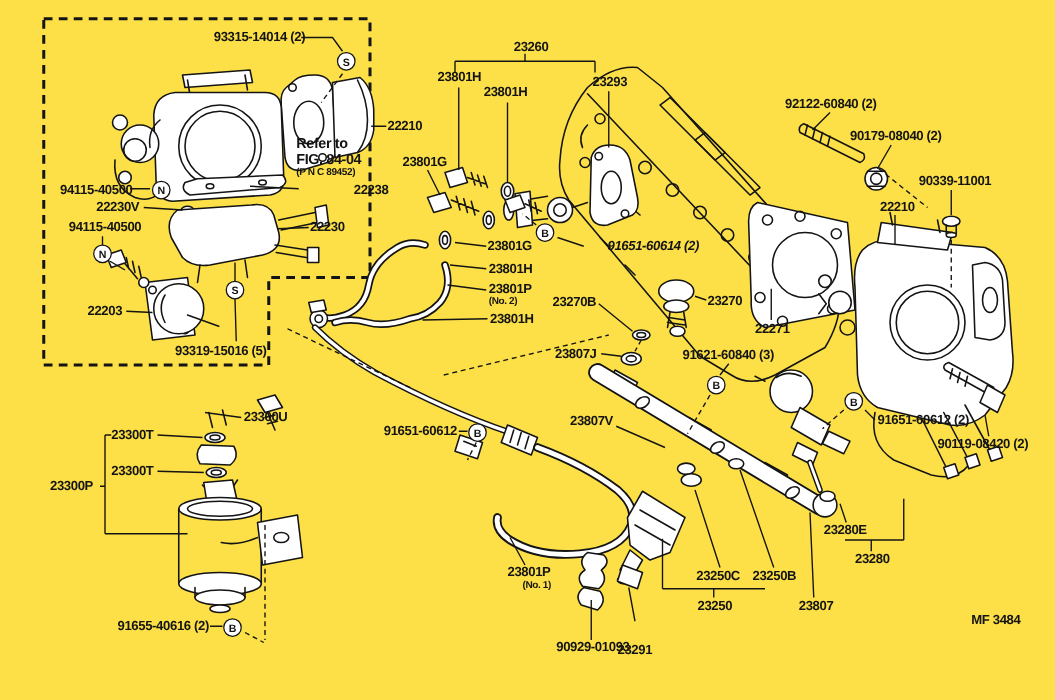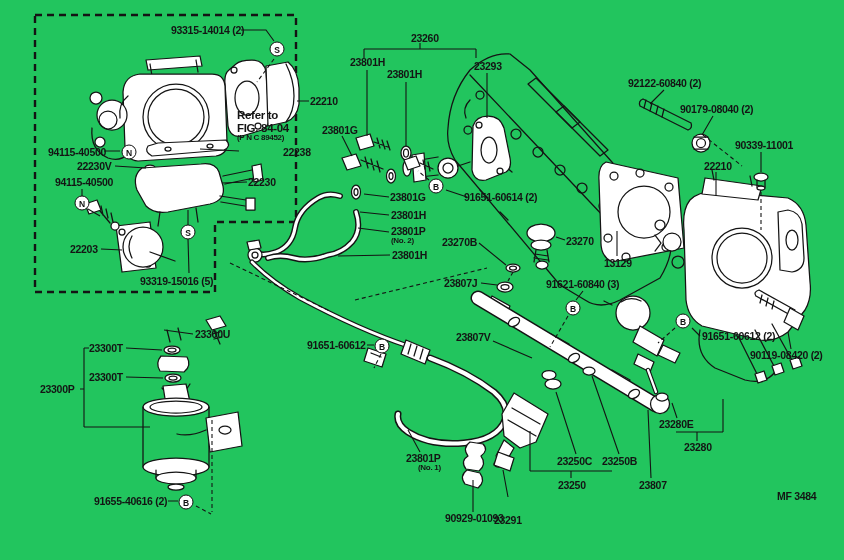--- a/index.html
+++ b/index.html
@@ -1,16 +1,16 @@
 <!DOCTYPE html>
 <html><head>
 <meta charset="utf-8">
 <style>
   html,body{margin:0;padding:0;background:#fff;}
-  #stage{position:relative;width:844px;height:560px;background:#22c55e;overflow:hidden;
+  #stage{position:relative;width:844px;height:560px;background:#fde047;overflow:hidden;
          font-family:"Liberation Sans",sans-serif;}
   #stage svg{position:absolute;left:0;top:0;}
   .part-label{position:absolute;font-weight:700;font-size:10.5px;line-height:1.05;
               color:#121212;white-space:nowrap;letter-spacing:-0.3px;}
   .marker{position:absolute;width:13px;height:13px;border:1.6px solid #121212;border-radius:50%;
           background:#fff;display:flex;align-items:center;justify-content:center;
           font-weight:700;font-size:8.5px;color:#121212;transform:translate(-50%,-50%);}
   .lead{stroke:#141414;stroke-width:1.1;fill:none;}
   .leadd{stroke:#141414;stroke-width:1.1;fill:none;stroke-dasharray:4 3;}
   .box{stroke:#141414;stroke-width:2.4;fill:none;stroke-dasharray:7 5;}
@@ -283,28 +283,28 @@
       <div class="part-label" style="left: 411px; top: 33px; color: rgb(20, 20, 20);">23260</div>
       <div class="part-label" style="left: 350px; top: 57px; color: rgb(20, 20, 20);">23801H</div>
       <div class="part-label" style="left: 387px; top: 69px; color: rgb(20, 20, 20);">23801H</div>
       <div class="part-label" style="left: 474px; top: 61px; color: rgb(20, 20, 20);">23293</div>
       <div class="part-label" style="left: 322px; top: 125px; color: rgb(20, 20, 20);">23801G</div>
       <div class="part-label" style="left: 628px; top: 78px; color: rgb(20, 20, 20);">92122-60840 (2)</div>
       <div class="part-label" style="left: 680px; top: 104px; color: rgb(20, 20, 20);">90179-08040 (2)</div>
       <div class="part-label" style="left: 735px; top: 140px; color: rgb(20, 20, 20);">90339-11001</div>
       <div class="part-label" style="left: 704px; top: 161px; color: rgb(20, 20, 20);">22210</div>
       <div class="part-label" style="left: 390px; top: 192px; color: rgb(20, 20, 20);">23801G</div>
-      <div class="part-label" style="left: 464px; top: 192px; color: rgb(20, 20, 20);">91651-60614 (2)</div>
+      <div class="part-label" style="left: 486px; top: 192px; color: rgb(20, 20, 20); font-style: italic;">91651-60614 (2)</div>
       <div class="part-label" style="left: 391px; top: 210px; color: rgb(20, 20, 20);">23801H</div>
       <div class="part-label" style="left: 391px; top: 226px; color: rgb(20, 20, 20);">23801P</div>
       <div class="part-label" style="left: 391px; top: 237px; font-size: 8px; color: rgb(20, 20, 20);">(No. 2)</div>
       <div class="part-label" style="left: 392px; top: 250px; color: rgb(20, 20, 20);">23801H</div>
       <div class="part-label" style="left: 442px; top: 237px; color: rgb(20, 20, 20);">23270B</div>
       <div class="part-label" style="left: 566px; top: 236px; color: rgb(20, 20, 20);">23270</div>
-      <div class="part-label" style="left: 604px; top: 258px; color: rgb(20, 20, 20);">13129</div>
+      <div class="part-label" style="left: 604px; top: 258px; color: rgb(20, 20, 20);">22271</div>
       <div class="part-label" style="left: 444px; top: 278px; color: rgb(20, 20, 20);">23807J</div>
       <div class="part-label" style="left: 546px; top: 279px; color: rgb(20, 20, 20);">91621-60840 (3)</div>
       <div class="part-label" style="left: 307px; top: 340px; color: rgb(20, 20, 20);">91651-60612</div>
       <div class="part-label" style="left: 456px; top: 332px; color: rgb(20, 20, 20);">23807V</div>
       <div class="part-label" style="left: 702px; top: 331px; color: rgb(20, 20, 20);">91651-60612 (2)</div>
       <div class="part-label" style="left: 750px; top: 350px; color: rgb(20, 20, 20);">90119-08420 (2)</div>
       <div class="part-label" style="left: 195px; top: 329px; color: rgb(20, 20, 20);">23300U</div>
       <div class="part-label" style="left: 89px; top: 343px; color: rgb(20, 20, 20);">23300T</div>
       <div class="part-label" style="left: 89px; top: 372px; color: rgb(20, 20, 20);">23300T</div>
       <div class="part-label" style="left: 40px; top: 384px; color: rgb(20, 20, 20);">23300P</div>

